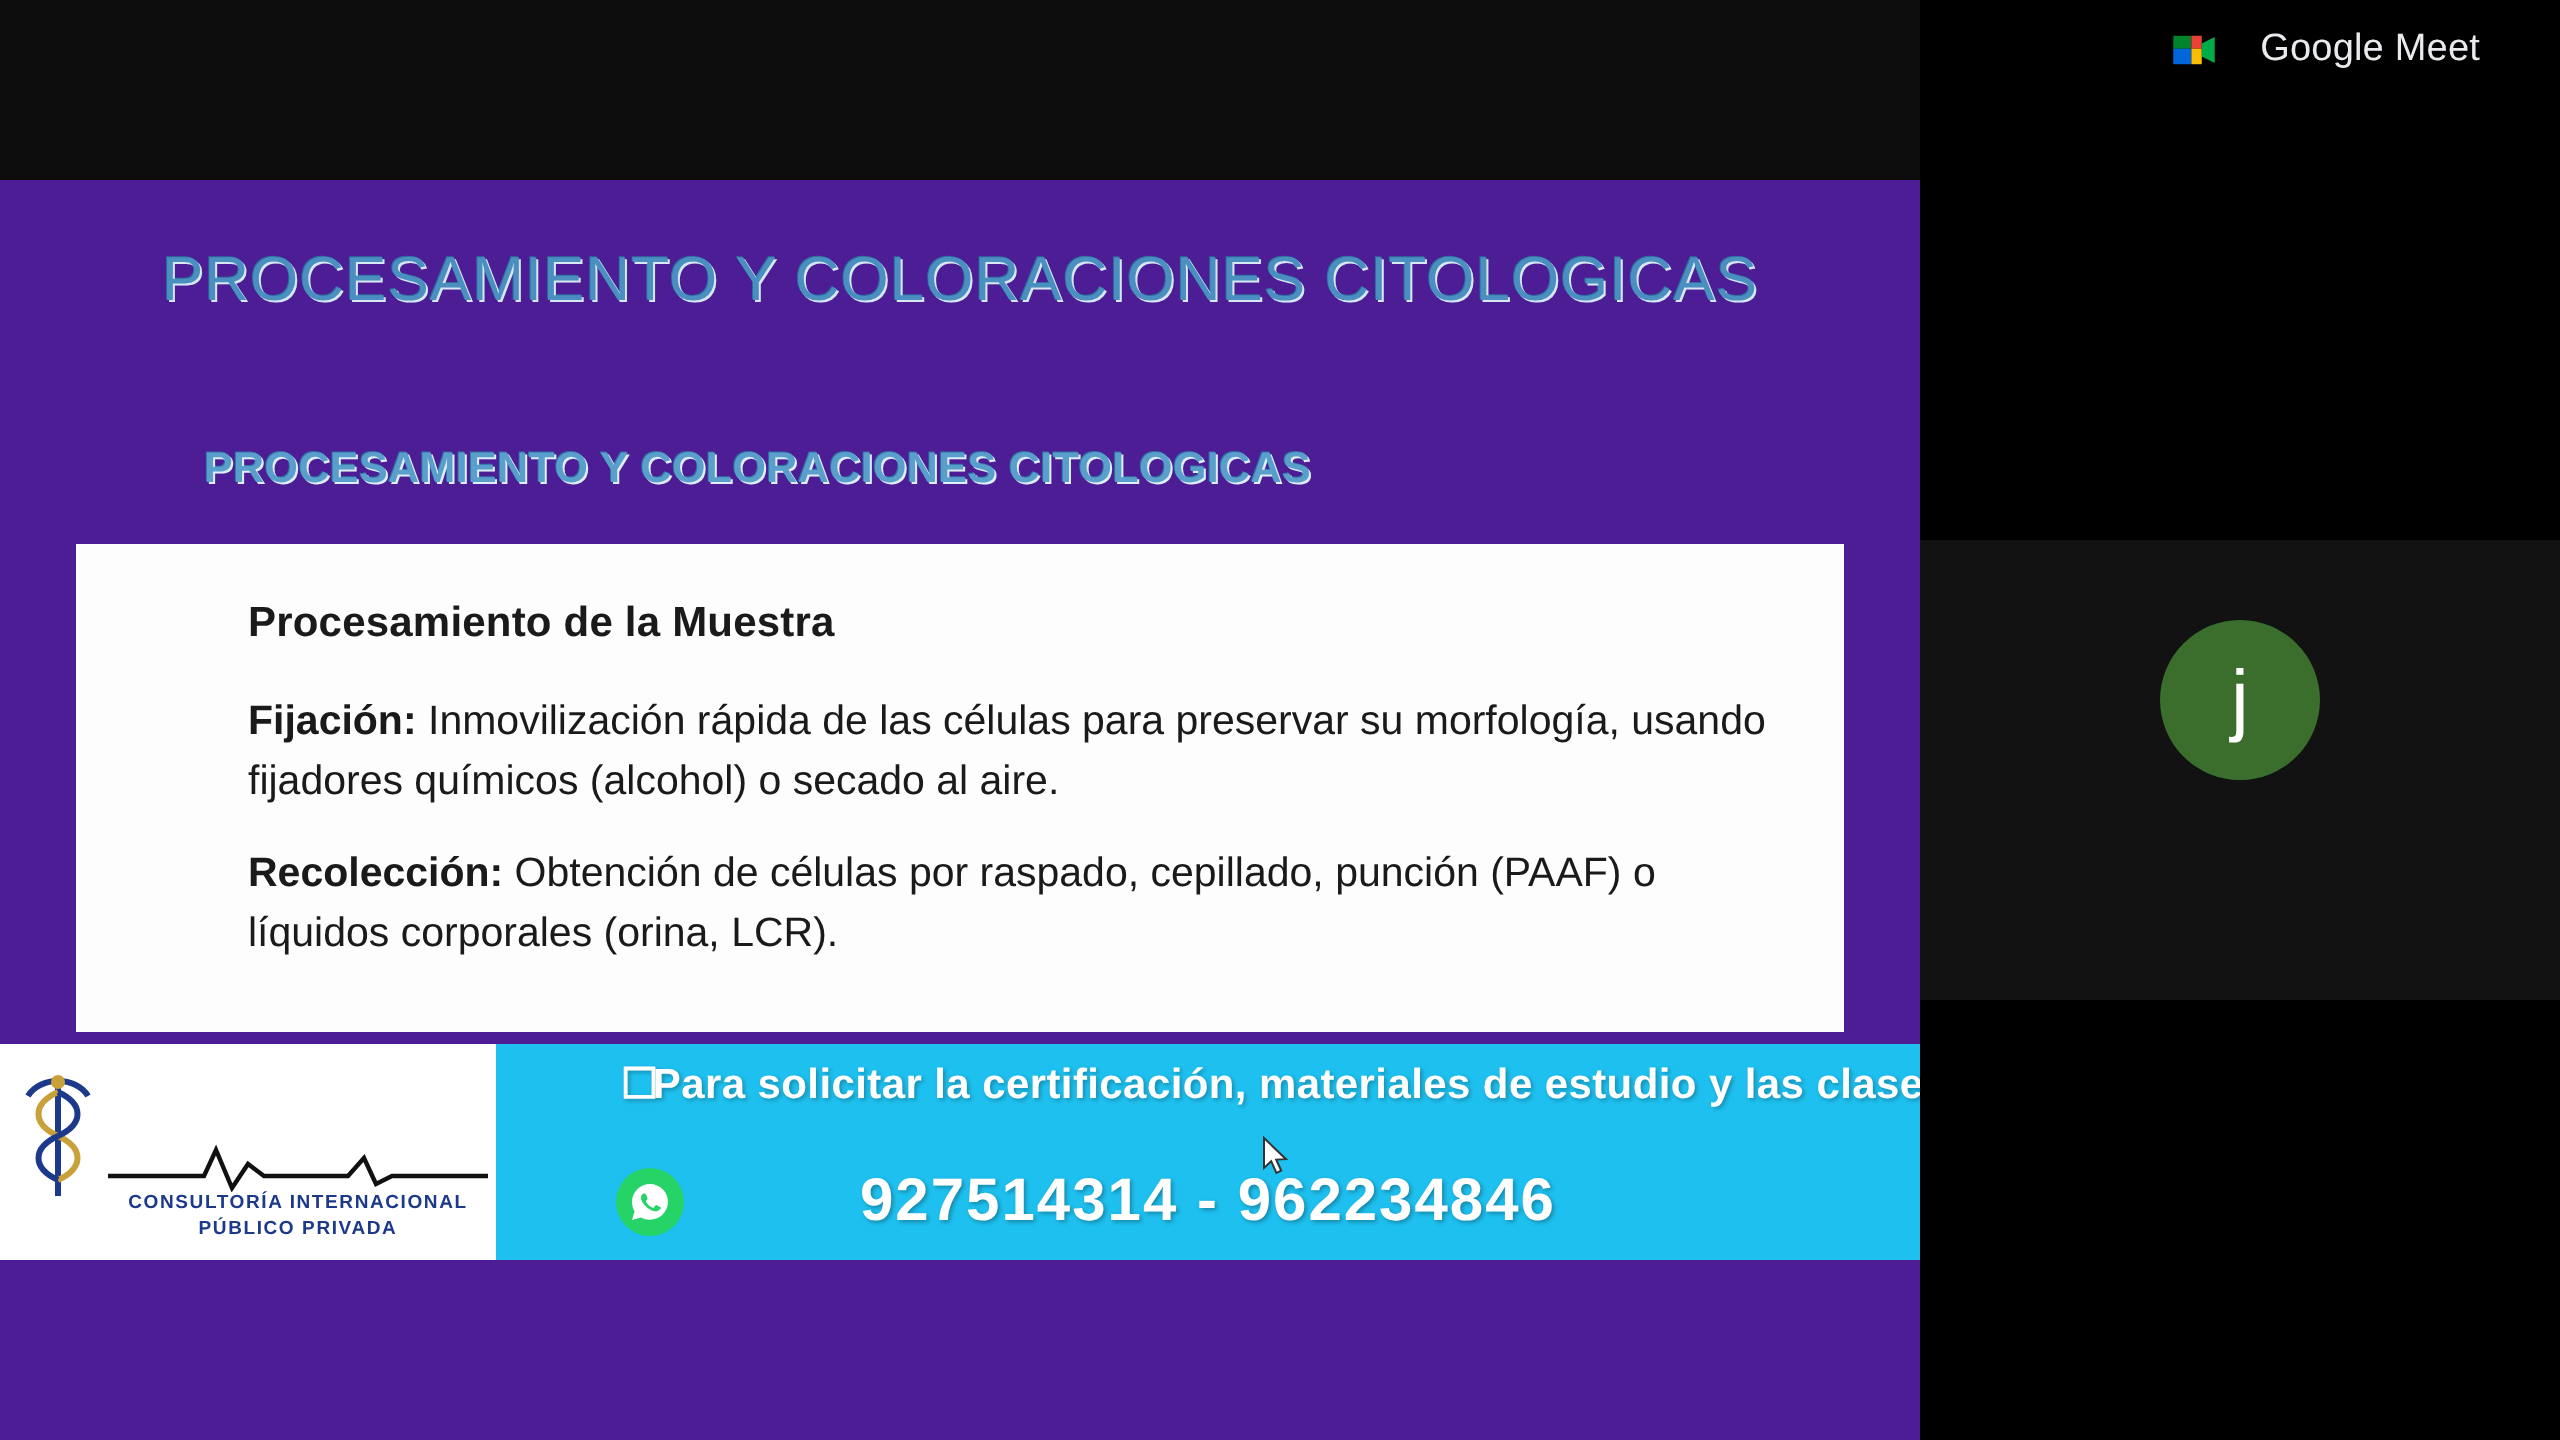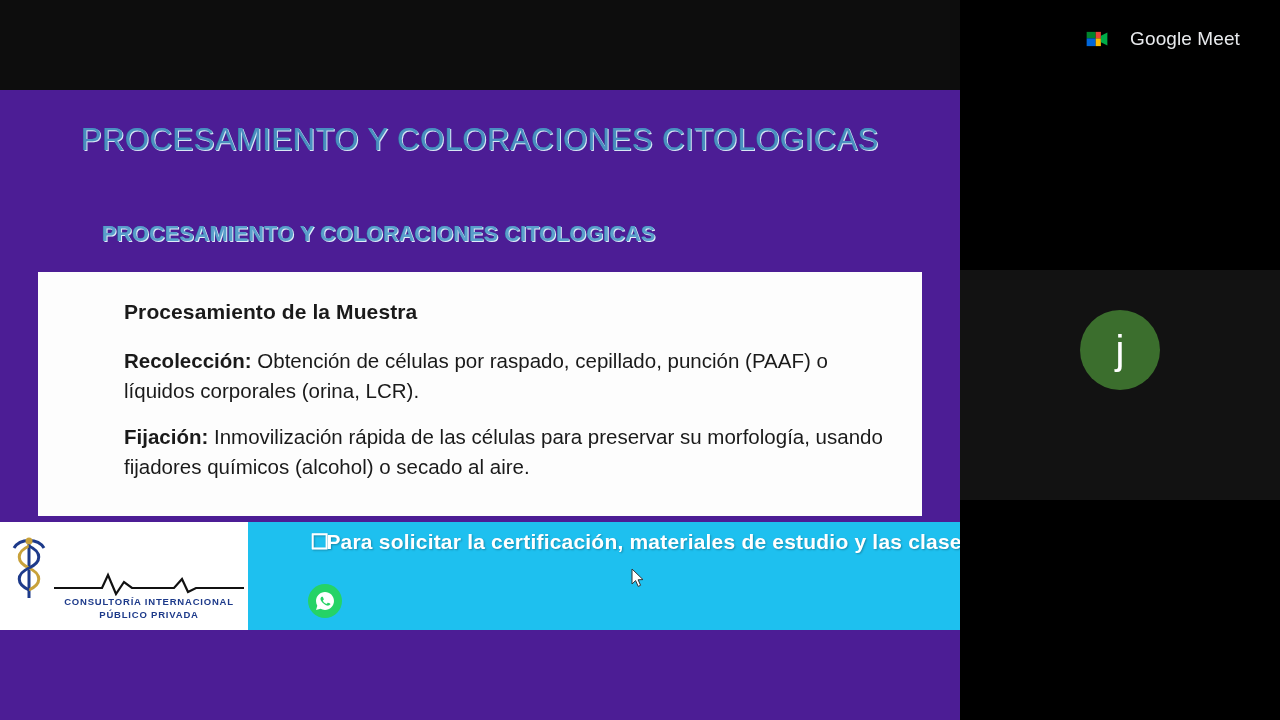--- a/index.html
+++ b/index.html
@@ -207,21 +207,21 @@
     position: absolute;
     left: 960px;
     top: 0;
     width: 320px;
     height: 720px;
     background: #000000;
   }
   .meet-brand {
     position: absolute;
     right: 40px;
-    top: 28px;
+    top: 14px;
     display: flex;
     align-items: center;
     gap: 20px;
     text-align: right;
   }
   .meet-logo { width: 26px; height: 22px; }
   .meet-word {
     color: #e8eaed;
     font-size: 19px;
     letter-spacing: 0.1px;
@@ -279,25 +279,25 @@
 
       <div class="slide-title">PROCESAMIENTO Y COLORACIONES CITOLOGICAS</div>
 
       <div class="slide-subtitle">PROCESAMIENTO Y COLORACIONES CITOLOGICAS</div>
 
       <div class="body-box">
         <div class="body-inner">
           <p class="p-head">Procesamiento de la Muestra</p>
 
           <p class="p-body">
+            <b>Fijación:</b><span> Inmovilización rápida de las células para preservar su morfología, usando fijadores químicos (alcohol) o secado al aire.</span>
+          </p>
+
+          <p class="p-body">
             <b>Recolección:</b><span> Obtención de células por raspado, cepillado, punción (PAAF) o líquidos corporales (orina, LCR).</span>
-          </p>
-
-          <p class="p-body">
-            <b>Fijación:</b><span> Inmovilización rápida de las células para preservar su morfología, usando fijadores químicos (alcohol) o secado al aire.</span>
           </p>
         </div>
       </div>
 
       <div class="banner">
 
         <div class="logo-zone">
           <svg class="logo-caduceus" viewBox="0 0 46 66">
             <path d="M23 4 L23 62" stroke="#1d3a8a" stroke-width="3" fill="none"></path>
             <path d="M23 10 C10 16 10 26 23 32 C36 38 36 48 23 54" stroke="#c8a13a" stroke-width="3" fill="none"></path>
@@ -314,20 +314,21 @@
 
         <div class="cyan-zone">
           <div class="cyan-line1"><span class="doc-glyph">☐</span> <span>Para solicitar la certificación, materiales de estudio y las clases</span></div>
 
           <div class="wa-badge">
             <svg width="22" height="22" viewBox="0 0 24 24">
               <path fill="#ffffff" d="M12 2.2C6.6 2.2 2.2 6.6 2.2 12c0 1.9.5 3.6 1.4 5.1L2.2 21.8l4.9-1.3c1.4.8 3.1 1.2 4.9 1.2 5.4 0 9.8-4.4 9.8-9.8S17.4 2.2 12 2.2zm5.4 13.6c-.2.6-1.3 1.2-1.8 1.2-.5.1-1 .1-1.6-.1-.4-.1-.9-.3-1.5-.6-2.6-1.1-4.3-3.7-4.4-3.9-.1-.2-1-1.4-1-2.6s.6-1.8.9-2.1c.2-.2.5-.3.7-.3h.5c.2 0 .4 0 .6.5.2.5.8 1.9.8 2 .1.1.1.3 0 .5-.1.2-.1.3-.3.5l-.4.4c-.1.1-.3.3-.1.6.2.3.7 1.2 1.5 1.9 1.1.9 1.9 1.2 2.2 1.3.3.1.4.1.6-.1.2-.2.7-.8.9-1.1.2-.3.4-.2.6-.1.2.1 1.5.7 1.7.8.3.1.4.2.5.3.1.2.1.7-.1 1.3z"></path>
             </svg>
           </div>
 
+          <div class="cyan-phone">927514314 - 962234846</div>
         </div>
 
       </div>
     </div>
   </div>
 
   <div class="rail">
 
     <div class="meet-brand">
       <svg class="meet-logo" viewBox="0 0 40 34">

